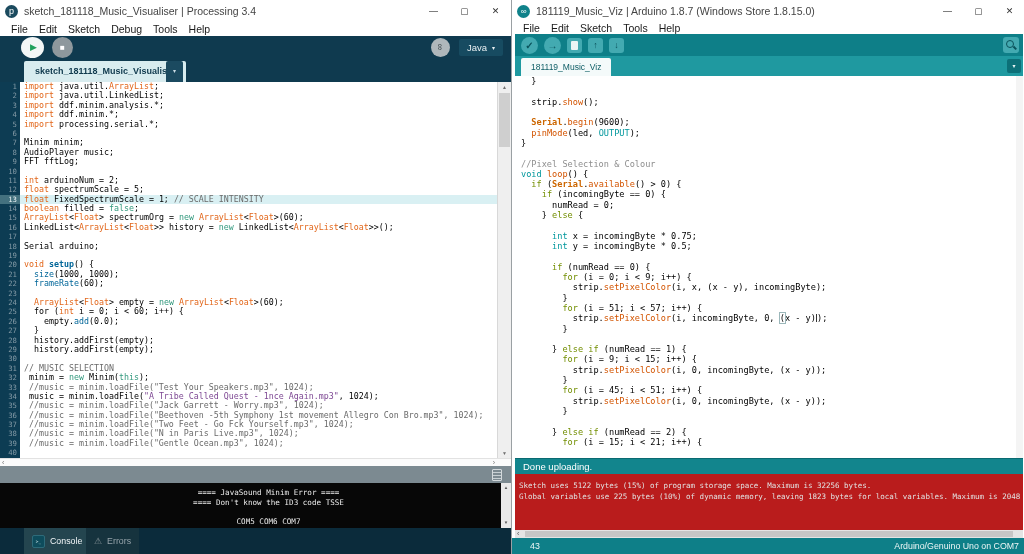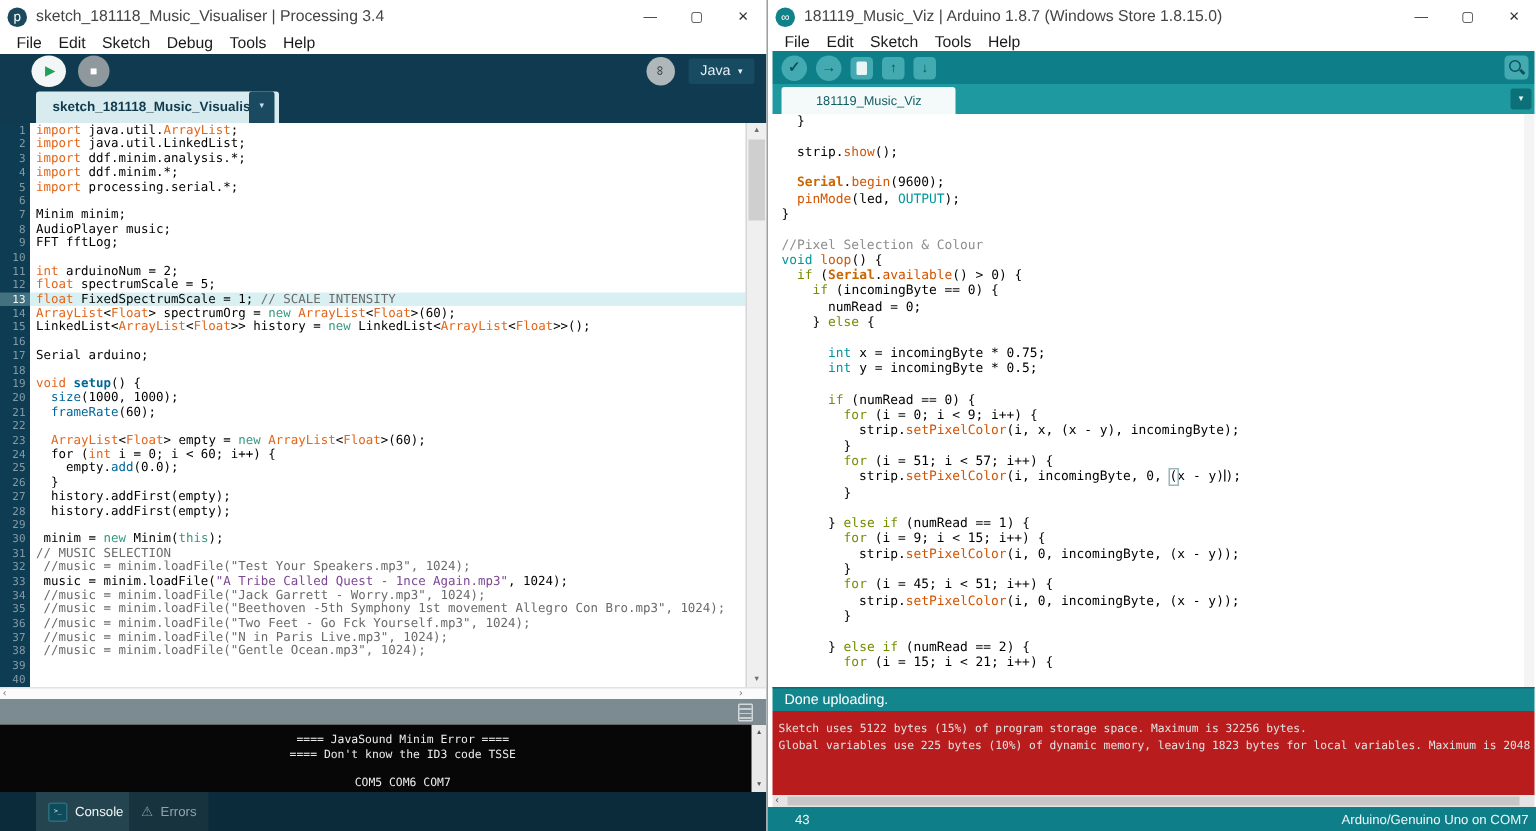--- a/index.html
+++ b/index.html
@@ -90,21 +90,21 @@
         font-size:9px;font-weight:bold;display:flex;align-items:center;justify-content:center;}
   .a-page{width:7px;height:9px;background:#EAF5F5;border-radius:1px;}
   .a-mag{position:absolute;right:4px;top:3px;width:16px;height:16px;border-radius:3px;
          background:#43AAB1;}
   .a-mag::before{content:"";position:absolute;left:3px;top:3px;width:6px;height:6px;
                  border:1.5px solid #0A525B;border-radius:50%;}
   .a-mag::after{content:"";position:absolute;left:10px;top:10px;width:4px;height:1.5px;
                 background:#0A525B;transform:rotate(45deg);}
   .a-tabs{top:56px;height:20px;background:#1F99A0;}
   .a-tab{position:absolute;left:6px;bottom:0;height:18px;background:#F4FAFA;color:#0F5E66;
-         font-size:8.5px;line-height:18px;padding:0 23px;border-radius:2px 2px 0 0;}
+         font-size:8.5px;line-height:18px;padding:0 10px;border-radius:2px 2px 0 0;}
   .a-tabdd{position:absolute;right:2px;bottom:3px;width:14px;height:14px;background:#0C7078;
            color:#E8F4F4;font-size:6px;text-align:center;line-height:14px;border-radius:2px;}
   .a-editor{top:76px;height:382px;background:#fff;overflow:hidden;}
   .a-code{position:absolute;left:0;right:0;top:0;bottom:0;overflow:hidden;font-size:8.6px;}
   .a-code .cl{height:10.32px;line-height:10.32px;white-space:pre;padding-left:6px;color:#000;}
   .a-escroll{position:absolute;right:0;top:0;bottom:0;width:7px;background:#F4F4F4;}
   .brk{outline:1px solid #9BB7BA;}
   .caret{display:inline-block;width:1px;height:8px;background:#333;vertical-align:-1px;}
   .a-status{top:458px;height:16px;background:#12858D;color:#FFFFFF;font-size:9.5px;
             line-height:16px;padding-left:8px;border-top:1px solid #0A6A71;box-sizing:border-box;}
@@ -212,38 +212,39 @@
         <div class="cl"><span style="color:#E2661A">import</span> ddf.minim.*;</div>
         <div class="cl"><span style="color:#E2661A">import</span> processing.serial.*;</div>
         <div class="cl">&nbsp;</div>
         <div class="cl">Minim minim;</div>
         <div class="cl">AudioPlayer music;</div>
         <div class="cl">FFT fftLog;</div>
         <div class="cl">&nbsp;</div>
         <div class="cl"><span style="color:#E2661A">int</span> arduinoNum = 2;</div>
         <div class="cl"><span style="color:#E2661A">float</span> spectrumScale = 5;</div>
         <div class="cl active"><span style="color:#E2661A">float</span> FixedSpectrumScale = 1; <span style="color:#6A6A6A">// SCALE INTENSITY</span></div>
+        <div class="cl"><span style="color:#E2661A">boolean</span> filled = <span style="color:#33997E">false</span>;</div>
         <div class="cl"><span style="color:#E2661A">ArrayList</span>&lt;<span style="color:#E2661A">Float</span>&gt; spectrumOrg = <span style="color:#33997E">new</span> <span style="color:#E2661A">ArrayList</span>&lt;<span style="color:#E2661A">Float</span>&gt;(60);</div>
         <div class="cl">LinkedList&lt;<span style="color:#E2661A">ArrayList</span>&lt;<span style="color:#E2661A">Float</span>&gt;&gt; history = <span style="color:#33997E">new</span> LinkedList&lt;<span style="color:#E2661A">ArrayList</span>&lt;<span style="color:#E2661A">Float</span>&gt;&gt;();</div>
         <div class="cl">&nbsp;</div>
         <div class="cl">Serial arduino;</div>
         <div class="cl">&nbsp;</div>
         <div class="cl"><span style="color:#E2661A">void</span> <span style="color:#006699;font-weight:bold">setup</span>() {</div>
         <div class="cl">  <span style="color:#006699">size</span>(1000, 1000);</div>
         <div class="cl">  <span style="color:#006699">frameRate</span>(60);</div>
         <div class="cl">&nbsp;</div>
         <div class="cl">  <span style="color:#E2661A">ArrayList</span>&lt;<span style="color:#E2661A">Float</span>&gt; empty = <span style="color:#33997E">new</span> <span style="color:#E2661A">ArrayList</span>&lt;<span style="color:#E2661A">Float</span>&gt;(60);</div>
         <div class="cl">  for (<span style="color:#E2661A">int</span> i = 0; i &lt; 60; i++) {</div>
         <div class="cl">    empty.<span style="color:#006699">add</span>(0.0);</div>
         <div class="cl">  }</div>
         <div class="cl">  history.addFirst(empty);</div>
         <div class="cl">  history.addFirst(empty);</div>
         <div class="cl">&nbsp;</div>
+        <div class="cl"><span style="color:#6A6A6A">// MUSIC SELECTION</span></div>
         <div class="cl"> minim = <span style="color:#33997E">new</span> Minim(<span style="color:#33997E">this</span>);</div>
-        <div class="cl"><span style="color:#6A6A6A">// MUSIC SELECTION</span></div>
         <div class="cl"> <span style="color:#6A6A6A">//music = minim.loadFile("Test Your Speakers.mp3", 1024);</span></div>
         <div class="cl"> music = minim.loadFile(<span style="color:#7D4793">"A Tribe Called Quest - 1nce Again.mp3"</span>, 1024);</div>
         <div class="cl"> <span style="color:#6A6A6A">//music = minim.loadFile("Jack Garrett - Worry.mp3", 1024);</span></div>
         <div class="cl"> <span style="color:#6A6A6A">//music = minim.loadFile("Beethoven -5th Symphony 1st movement Allegro Con Bro.mp3", 1024);</span></div>
         <div class="cl"> <span style="color:#6A6A6A">//music = minim.loadFile("Two Feet - Go Fck Yourself.mp3", 1024);</span></div>
         <div class="cl"> <span style="color:#6A6A6A">//music = minim.loadFile("N in Paris Live.mp3", 1024);</span></div>
         <div class="cl"> <span style="color:#6A6A6A">//music = minim.loadFile("Gentle Ocean.mp3", 1024);</span></div>
       </div>
     <div class="vscroll">
       <span class="vs-arrow up">▲</span>

